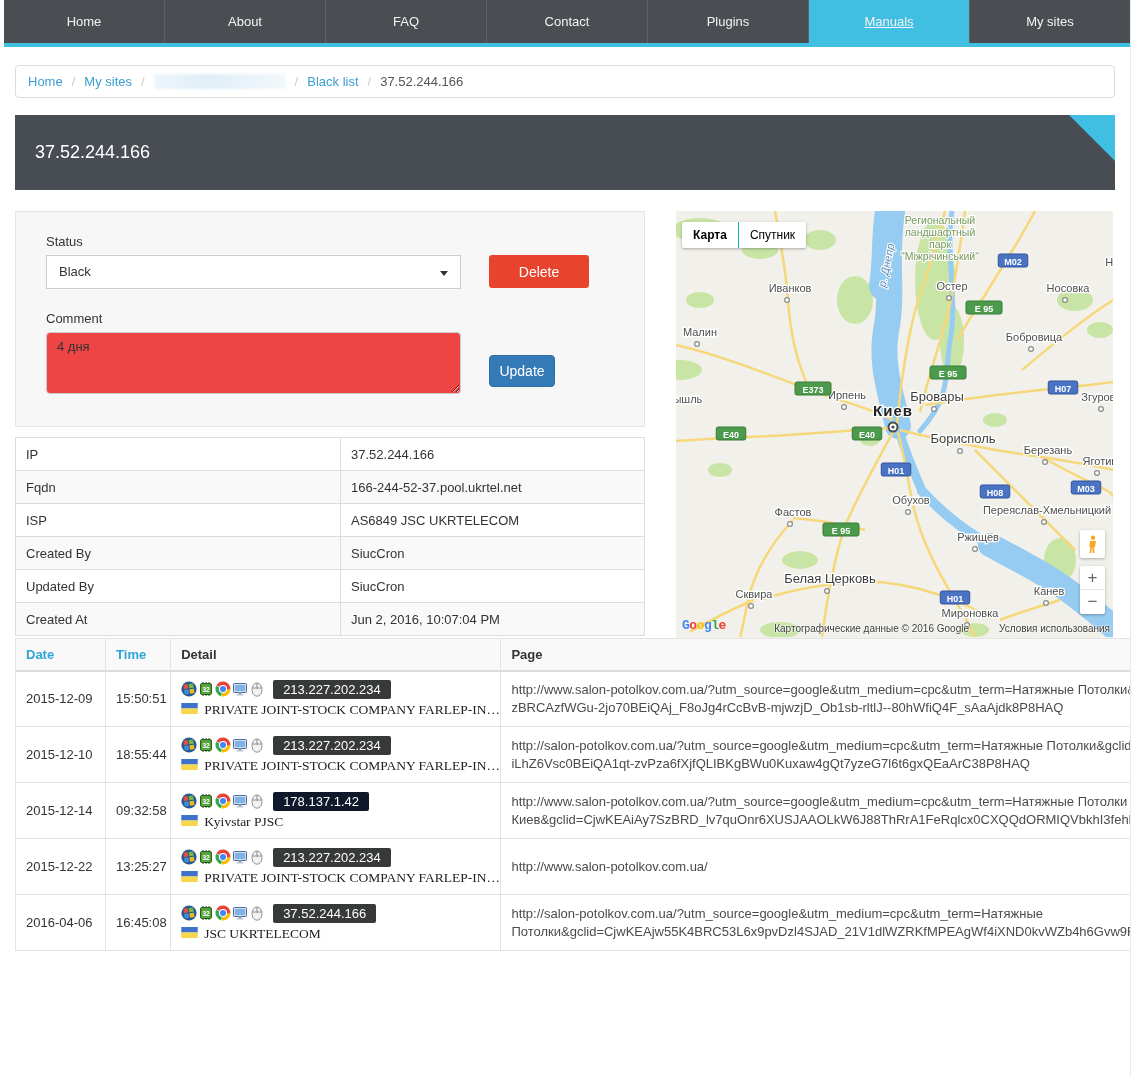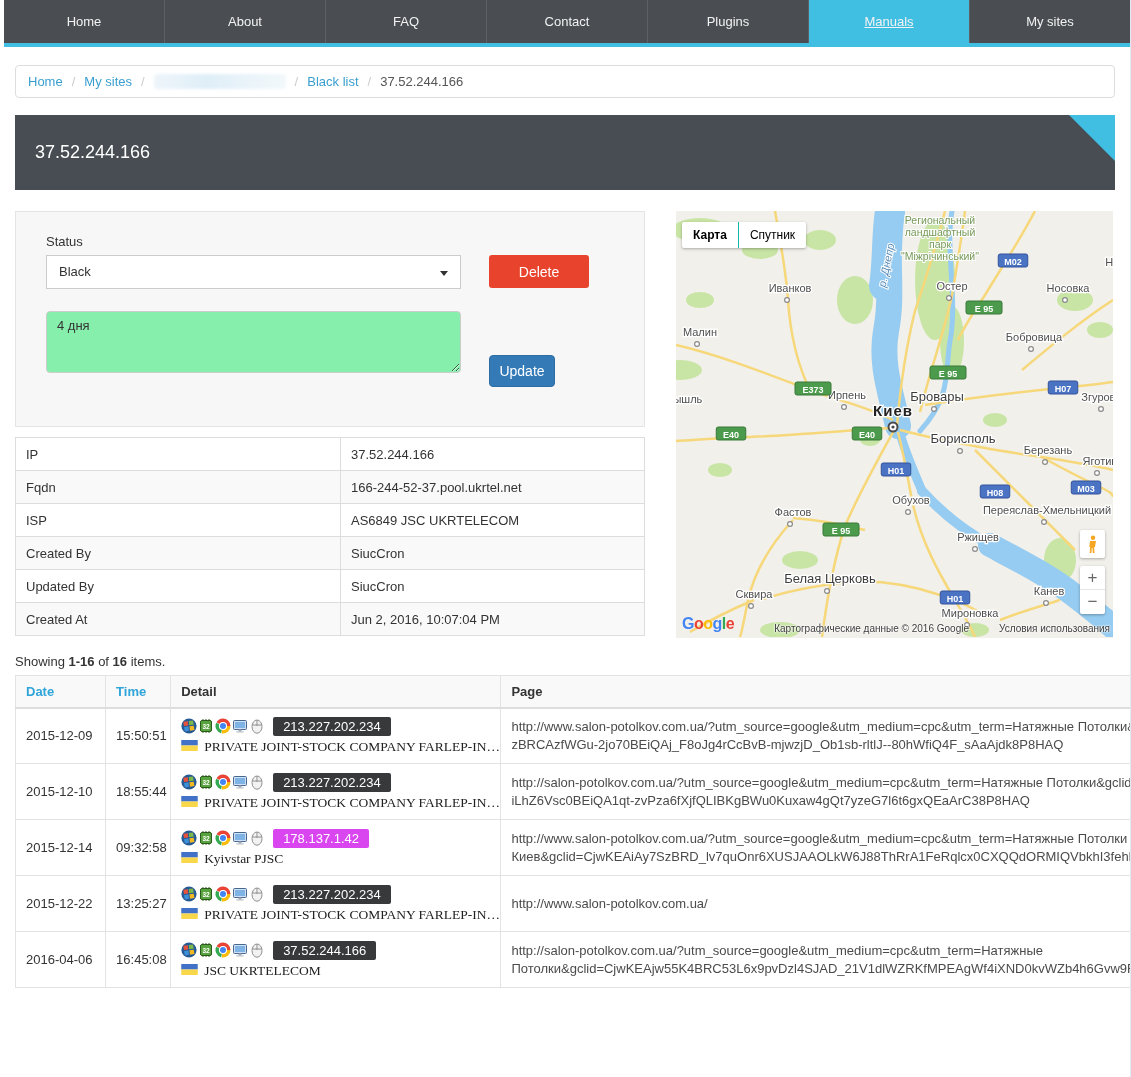--- a/index.html
+++ b/index.html
@@ -37,21 +37,21 @@
   .formpanel { width:630px; height:216px; background:#f7f7f7; border:1px solid #e4e4e4; padding:22px 30px; }
   .f-label { display:block; margin-bottom:6px; color:#333; }
   .f-row { display:flex; }
   .sel { width:415px; height:34px; background:#fff; border:1px solid #ccc; position:relative;
     line-height:32px; padding-left:12px; color:#333; cursor:pointer; }
   .sel-caret { position:absolute; right:12px; top:15px; width:0; height:0;
     border-left:4px solid transparent; border-right:4px solid transparent; border-top:5px solid #333; }
   .btn-delete { margin-left:28px; margin-top:21px; width:100px; height:33px; background:#e8432d; color:#fff;
     border:none; border-radius:3px; font-size:14px; font-family:inherit; cursor:pointer; }
   .f-row2 { margin-top:22px; }
-  .txtarea { width:415px; height:62px; border:1px solid #ccc; border-radius:4px; background:#86efac;
+  .txtarea { width:415px; height:62px; border:1px solid #ccc; border-radius:4px; background:#ef4444;
     padding:6px 10px; font-family:inherit; font-size:13px; color:#333; resize:both; }
   .btn-update { margin-left:28px; margin-top:44px; width:66px; height:32px; background:#337ab7; color:#fff;
     border:1px solid #2e6da4; border-radius:4px; font-size:14px; font-family:inherit; cursor:pointer; }
 
   
   .dtable { width:630px; margin-top:10px; border-collapse:collapse; }
   .dtable td { border:1px solid #ddd; height:33px; padding:7px 10px; font-size:13px; color:#333; }
   .dtable tr:nth-child(even) { background:#f9f9f9; }
   .dtable td.dlabel { width:325px; }
 
@@ -69,37 +69,37 @@
     box-shadow:0 1px 3px rgba(0,0,0,.3); font-size:12px; }
   .mtype .mt { padding:6px 11px; cursor:pointer; }
   .mtype .mt.on { font-weight:bold; color:#000; }
   .mtype .mt.off { color:#000000; border-left:1px solid #14b8a6; }
   .pegman { position:absolute; right:8px; top:319px; width:25px; height:28px; background:#fff; border-radius:2px;
     box-shadow:0 1px 3px rgba(0,0,0,.3); display:flex; align-items:center; justify-content:center; cursor:pointer; }
   .zoomctl { position:absolute; right:8px; top:355px; width:25px; background:#fff; border-radius:2px;
     box-shadow:0 1px 3px rgba(0,0,0,.3); }
   .zbtn { height:24px; text-align:center; line-height:24px; font-size:17px; color:#666; cursor:pointer; }
   .zbtn.zi { border-bottom:1px solid #e6e6e6; }
-  .glogo { position:absolute; left:6px; bottom:5px; font-size:16px; font-weight:bold; letter-spacing:-.5px; }
+  .glogo { position:absolute; left:6px; bottom:5px; font-size:13px; font-weight:bold; letter-spacing:-.5px;font-family:Liberation Mono, monospace; }
   .attr { position:absolute; right:3px; bottom:4px; font-size:10px; color:#3c3c3c; display:flex; gap:30px;
     text-shadow:0 0 2px #fff,0 0 2px #fff,0 0 2px #fff; }
 
   
   .summary { margin:16px 15px 6px 15px; }
   .summary b { font-weight:bold; }
   .grid { margin-left:15px; width:1150px; border-collapse:collapse; table-layout:fixed; }
   .grid th { border:1px solid #e3e3e3; border-bottom:2px solid #ddd; background:#f9f9f9; height:32px;
     text-align:left; font-size:13px; padding-left:10px; }
   .grid th.th-sort { color:#2fa4d9; cursor:pointer; }
   .grid td { border:1px solid #e3e3e3; height:56px; vertical-align:middle; padding-left:10px; }
   .col-date { width:90px; } .col-time { width:65px; } .col-detail { width:330px; } .col-page { width:663px; }
   .d1 { display:flex; align-items:center; gap:2px; }
   .d1 .icons { display:flex; align-items:center; gap:1px; }
   .ipb { margin-left:6px; color:#fff; font-size:13px; padding:2px 10px; border-radius:2px; }
-  .ipb.dark { background:#37393a; } .ipb.cyan { background:#d946ef; }
+  .ipb.dark { background:#37393a; } .ipb.cyan { background:#0f172a; }
   .d2 { display:flex; align-items:center; gap:6px; margin-top:3px; }
   .org { font-family:"Liberation Serif", serif; font-size:13.5px; color:#222; }
   .pageline { color:#4b4b4b; line-height:18px; white-space:nowrap; overflow:hidden; }
 </style>
 </head>
 <body>
 
 <div class="page">
 
   <div class="nav" id="nav">
@@ -139,20 +139,21 @@
             <span class="f-label">Status</span>
             <div class="sel">
               <span>Black</span>
               <span class="sel-caret"></span>
             </div>
           </div>
           <button class="btn-delete">Delete</button>
         </div>
         <div class="f-row f-row2">
           <div>
+            <span class="f-label">Comment</span>
             <textarea class="txtarea" id="comment" style="">4 дня</textarea>
           </div>
           <button class="btn-update">Update</button>
         </div>
       </div>
 
       <table class="dtable">
           <tbody id="dbody">
             <tr>
               <td class="dlabel">IP</td>
@@ -352,21 +353,20 @@
         <div class="zbtn">−</div>
       </div>
       <div class="glogo" id="glogo"><span style="color: rgb(66, 133, 244);">G</span><span style="color: rgb(234, 67, 53);">o</span><span style="color: rgb(251, 188, 5);">o</span><span style="color: rgb(66, 133, 244);">g</span><span style="color: rgb(52, 168, 83);">l</span><span style="color: rgb(234, 67, 53);">e</span></div>
       <div class="attr">
         <span>Картографические данные © 2016 Google</span>
         <span>Условия использования</span>
       </div>
     </div>
   </div>
 
-  <div class="summary"><span>Showing </span><b>1-16</b><span> of </span><b>16</b><span> items.</span></div>
 
   <table class="grid">
     <thead>
       <tr>
         <th class="col-date th-sort">Date</th>
         <th class="col-time th-sort">Time</th>
         <th class="col-detail">Detail</th>
         <th class="col-page">Page</th>
       </tr>
     </thead>

